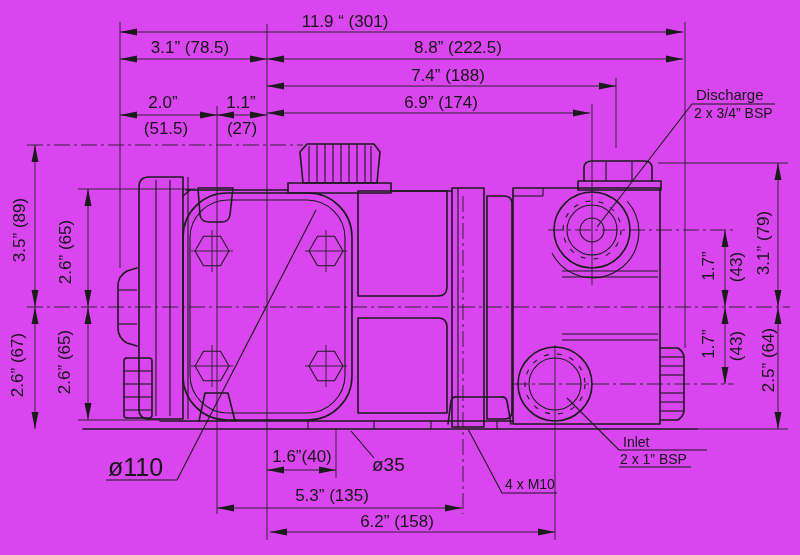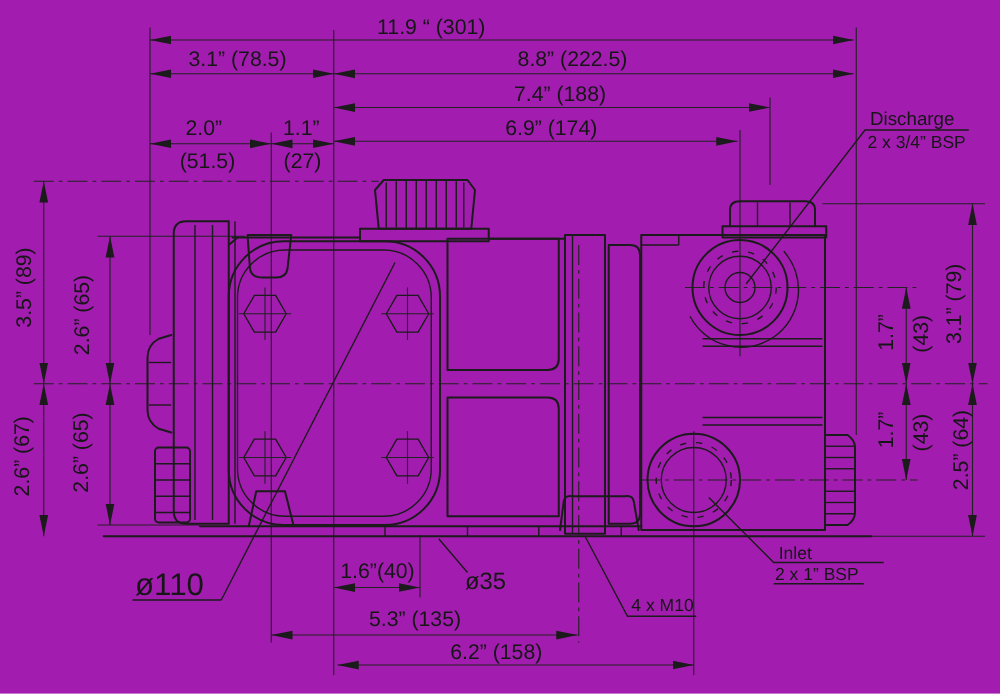--- a/index.html
+++ b/index.html
@@ -1,16 +1,16 @@
 <!DOCTYPE html>
 <html><head>
 <meta charset="utf-8">
 <style>
   html,body{margin:0;padding:0;background:#ffffff;}
-  .stage{width:800px;height:555px;position:relative;background:#a21caf;overflow:hidden;text-align:center;}
+  .stage{width:800px;height:555px;position:relative;background:#d946ef;overflow:hidden;text-align:center;}
   svg{display:block;}
   text{font-family:"Liberation Sans","DejaVu Sans",sans-serif;fill:#161616;}
   .dimtxt{font-size:17px;}
   .anntxt{font-size:14px;}
   .obj{stroke:#1b1b1b;stroke-width:1.6;fill:none;stroke-linejoin:round;stroke-linecap:round;}
   .det{stroke:#1b1b1b;stroke-width:1.1;fill:none;stroke-linejoin:round;}
   .ext{stroke:#222;stroke-width:0.9;fill:none;}
   .cl{stroke:#222;stroke-width:0.9;fill:none;stroke-dasharray:16 4 3 4;}
   .dim{stroke:#222;stroke-width:0.9;fill:none;}
   .ldr{stroke:#1b1b1b;stroke-width:1.1;fill:none;}

